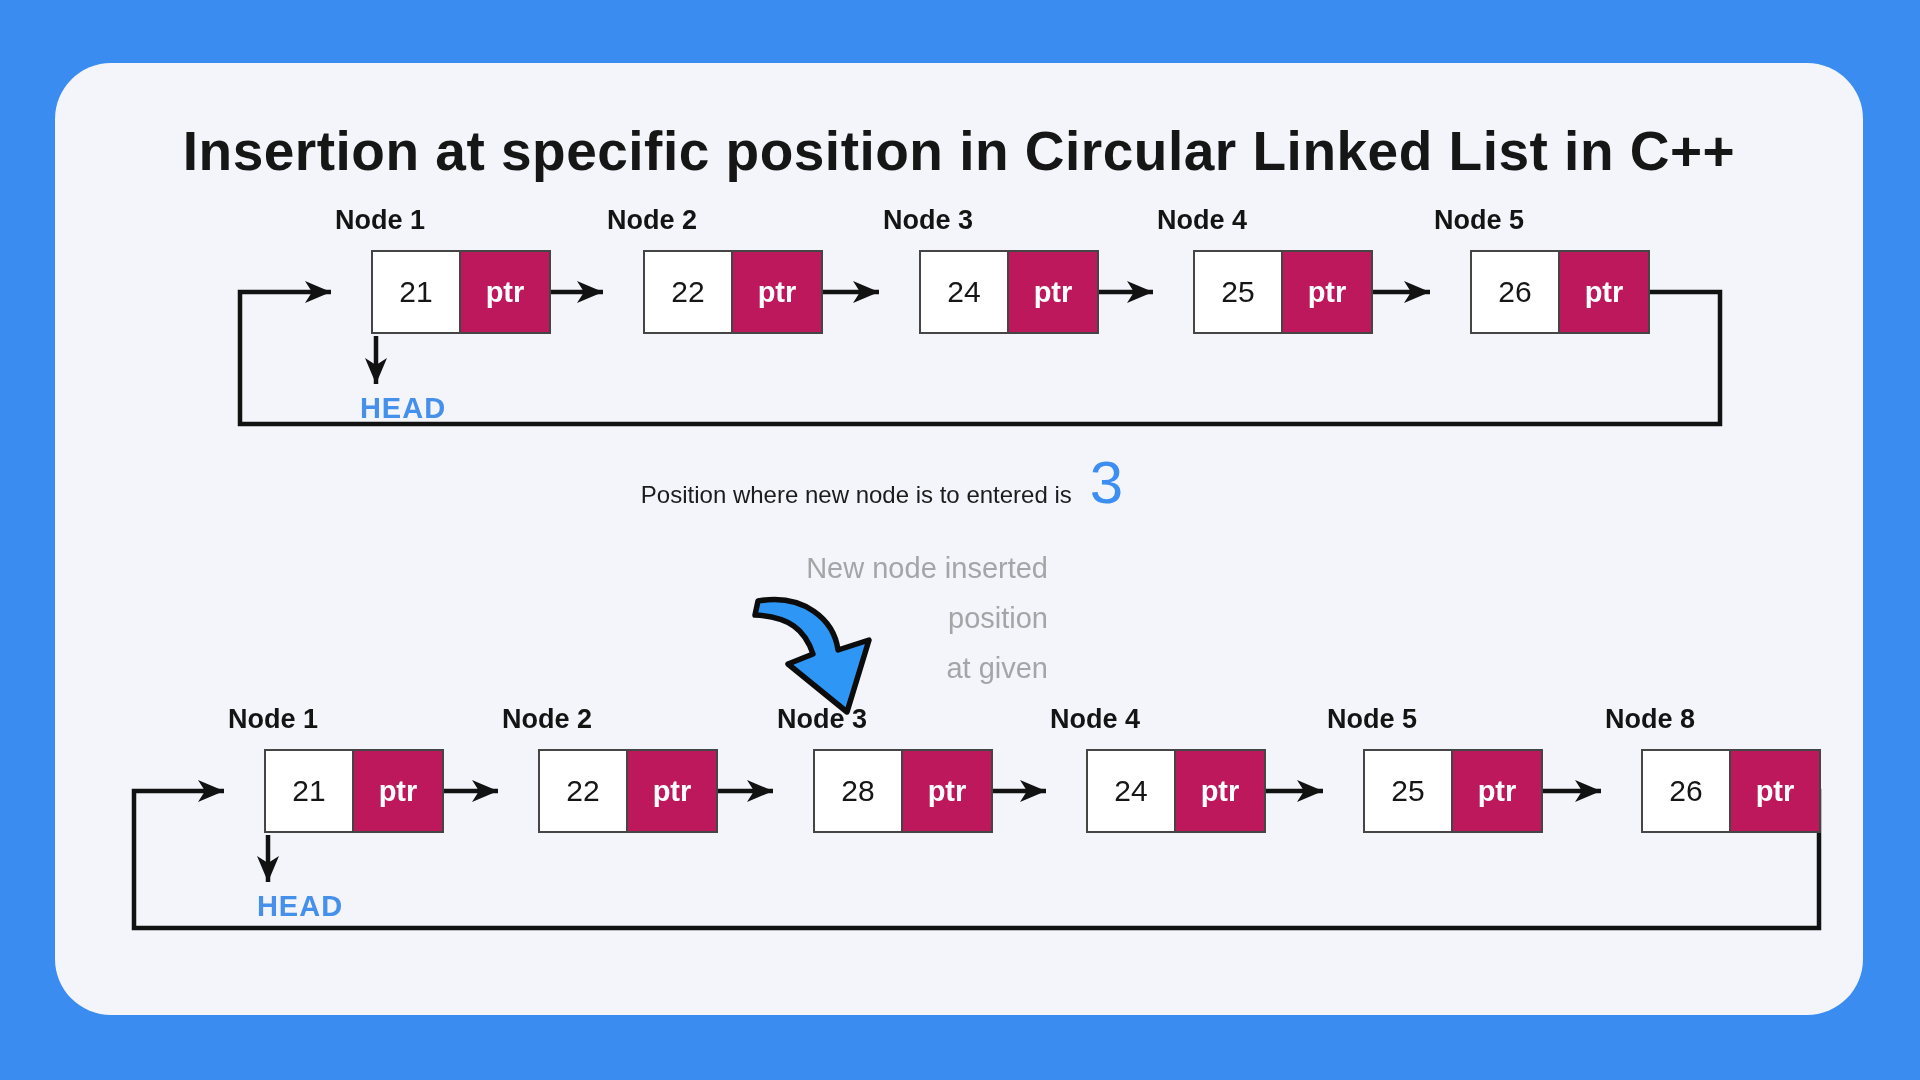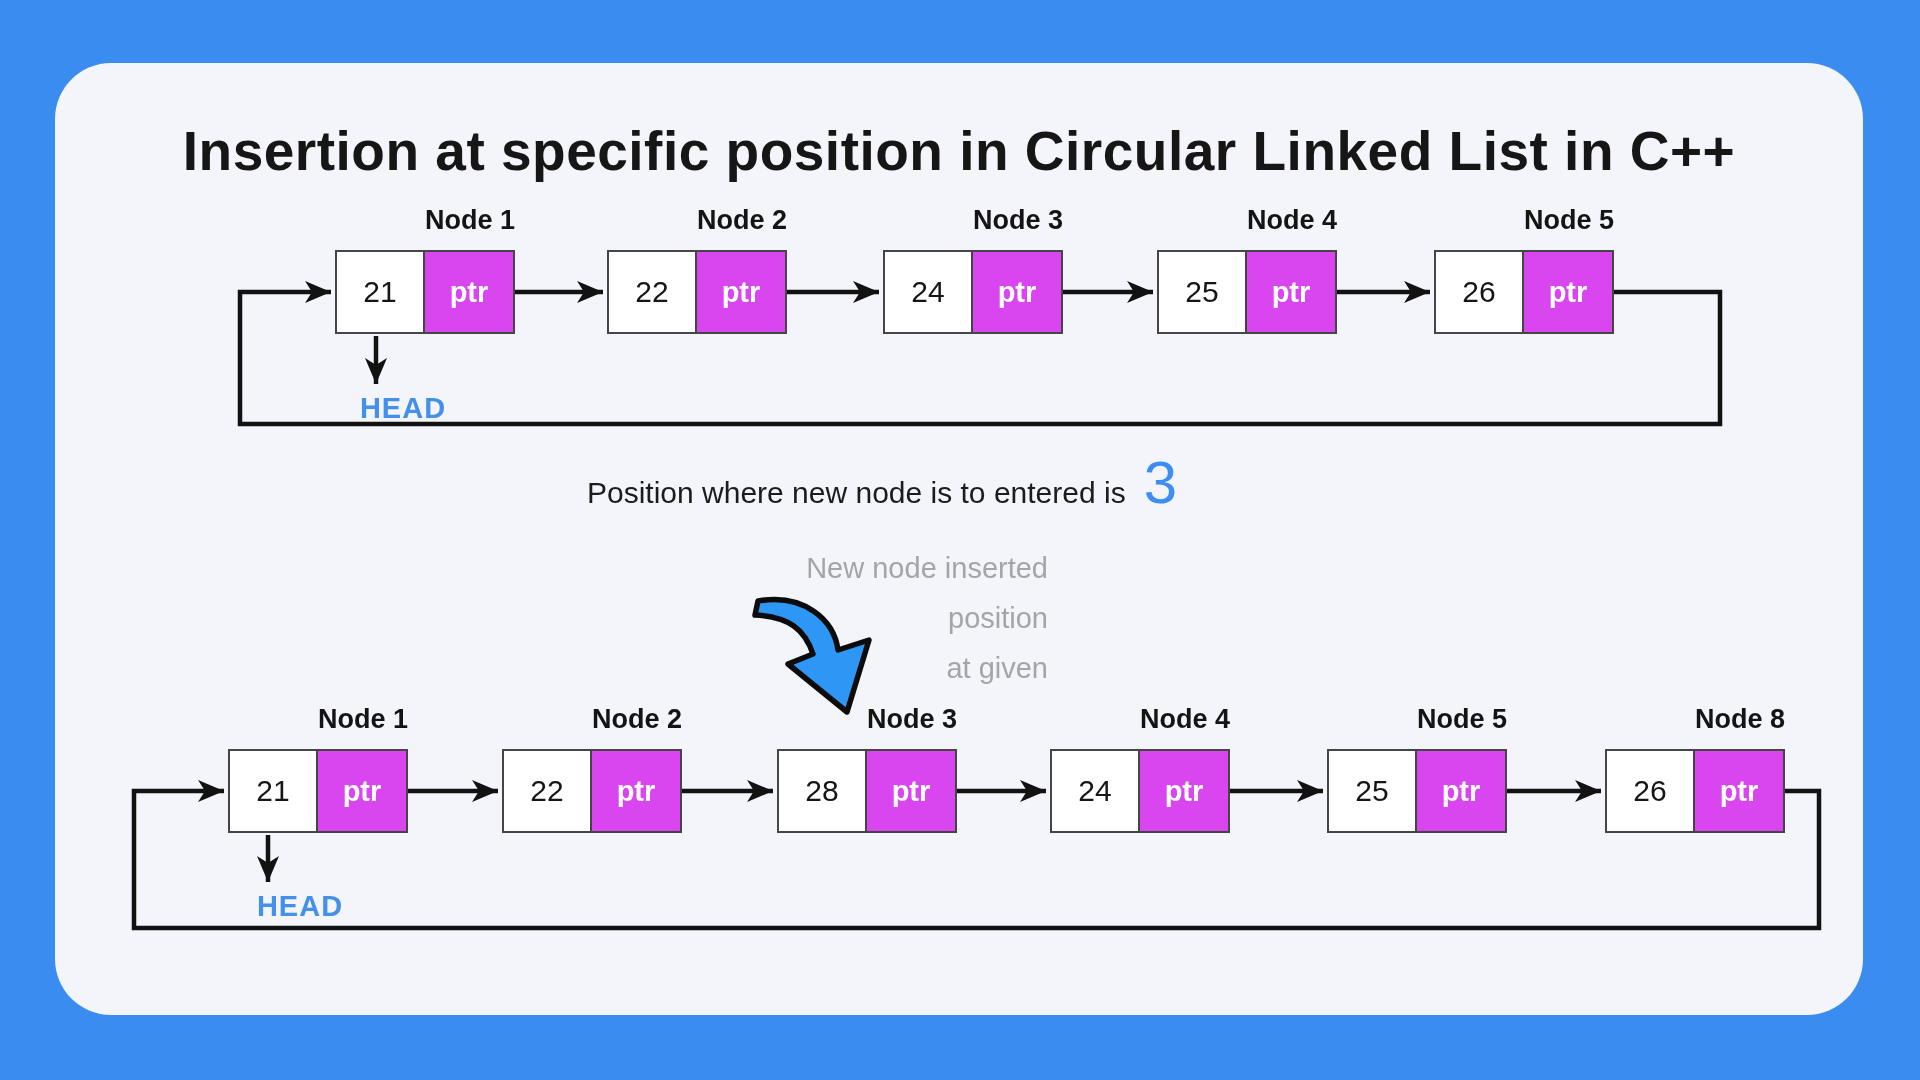--- a/index.html
+++ b/index.html
@@ -18,47 +18,47 @@
     text-align:center; font-size:55px; font-weight:600; color:#161616;
     letter-spacing:0.5px;
     margin-top:37px;
   }
   svg.overlay {
     position:absolute; left:0; top:0; width:1920px; height:1080px;
     pointer-events:none;
   }
   .node { position:absolute; width:180px; }
   .node .label {
-    position:absolute; top:-45px; left:0; width:180px; text-align:right;
+    position:absolute; top:-45px; left:0; width:180px; text-align:left;
     font-size:27px; font-weight:600; color:#141414;
   }
   .node .box {
     display:flex; width:180px; height:84px;
-    border:2px solid #454545; background:#fff;
+    border:2px solid #454545; background:#fff;margin-left:36px;
   }
   .node .val {
     width:88px; height:100%; background:#ffffff;
     border-right:2px solid #454545;
     display:flex; align-items:center; justify-content:center;
     font-size:30px; font-weight:500; color:#161616;
   }
   .node .ptr {
-    flex:1; height:100%; background:#d946ef;
+    flex:1; height:100%; background:#be185d;
     display:flex; align-items:center; justify-content:center;
     font-size:29px; font-weight:700; color:#ffffff;
   }
   .head-label {
     position:absolute; transform:translateX(-50%);
     font-size:29px; font-weight:600; color:#4590ea; letter-spacing:1px;
   }
   .position-line {
     position:absolute; left:882px; top:448px; transform:translateX(-50%);
     display:flex; align-items:baseline; gap:18px; white-space:nowrap;
   }
-  .position-line .prefix { font-size:30px; font-weight:400; color:#1c1c1c; }
+  .position-line .prefix { font-size:24px; font-weight:400; color:#1c1c1c; }
   .position-line .big-num { font-size:60px; font-weight:500; color:#3d8ef2; }
   .annotation {
     position:absolute; right:872px; top:543px; text-align:right;
     font-size:29px; font-weight:500; color:#a5a5a8; line-height:50px;
     white-space:nowrap;
   }
 </style>
 </head>
 <body>
 

